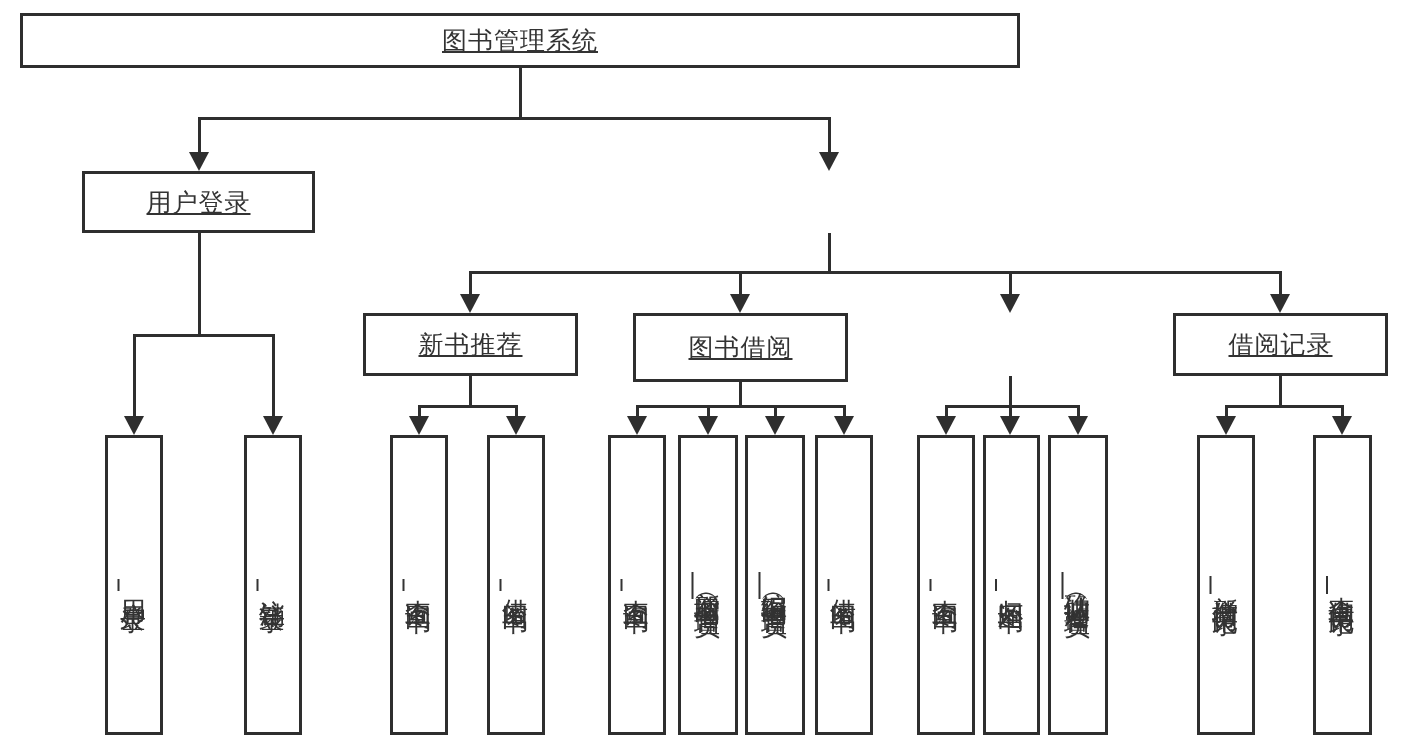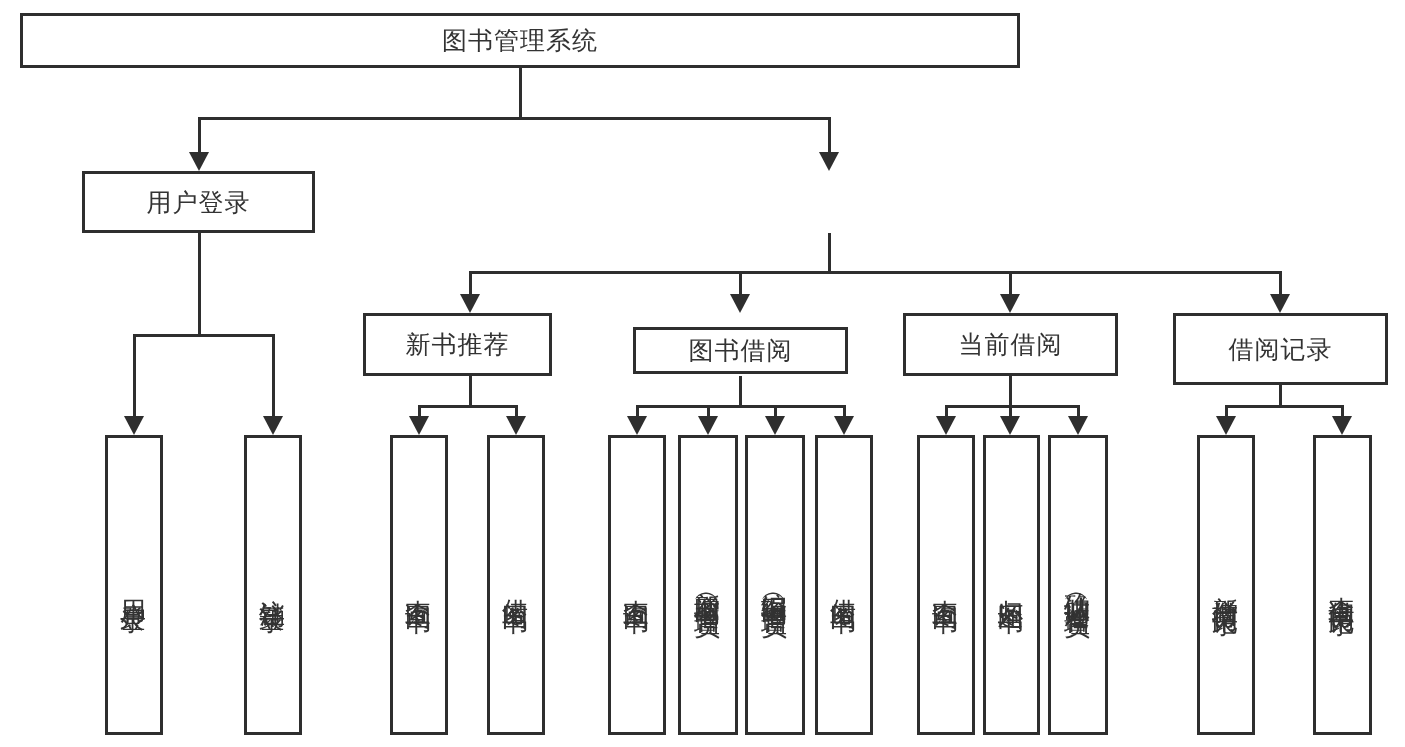--- a/index.html
+++ b/index.html
@@ -26,20 +26,21 @@
     background:var(--box_bg);
     border:3px solid var(--line);
     color:var(--text);
     display:flex;
     align-items:center;
     justify-content:center;
     font-size:25px;
     letter-spacing:1px;
     text-align:center;
     white-space:nowrap;
+    text-decoration:underline;
   }
   .vbox{
     writing-mode:vertical-rl;
     text-orientation:mixed;
     font-size:26px;
     letter-spacing:3px;
     white-space:normal;
   }
   .seg-v{position:absolute;width:3px;background:var(--line);}
   .seg-h{position:absolute;height:3px;background:var(--line);}
@@ -121,24 +122,23 @@
   <div class="seg-h" style="left:1225px;top:405px;width:119px"></div>
   <div class="seg-v" style="left:1225px;top:405px;height:13px"></div>
   <div class="seg-v" style="left:1341px;top:405px;height:13px"></div>
   <div class="arrow" style="left:1216px;top:416px"></div>
   <div class="arrow" style="left:1332px;top:416px"></div>
 
   <div class="box" style="left:20px;top:13px;width:1000px;height:55px">图书管理系统</div>
 
   <div class="box" style="left:82px;top:171px;width:233px;height:62px">用户登录</div>
 
-  <div class="box" style="left:363px;top:313px;width:189px;height:63px">新书推荐</div>
-  <div class="box" style="left:633px;top:327px;width:215px;height:47px">图书借阅</div>
-  <div class="box" style="left:903px;top:313px;width:215px;height:63px">当前借阅</div>
-  <div class="box" style="left:1173px;top:313px;width:215px;height:72px">借阅记录</div>
+  <div class="box" style="left:363px;top:313px;width:215px;height:63px">新书推荐</div>
+  <div class="box" style="left:633px;top:313px;width:215px;height:69px">图书借阅</div>
+  <div class="box" style="left:1173px;top:313px;width:215px;height:63px">借阅记录</div>
 
   <div class="box vbox" style="left:105px;top:435px;width:58px;height:300px">用户登录</div>
   <div class="box vbox" style="left:244px;top:435px;width:58px;height:300px">注销登录</div>
 
   <div class="box vbox" style="left:390px;top:435px;width:58px;height:300px">查询图书</div>
   <div class="box vbox" style="left:487px;top:435px;width:58px;height:300px">借阅图书</div>
 
   <div class="box vbox" style="left:608px;top:435px;width:58px;height:300px">查询图书</div>
   <div class="box vbox" style="left:678px;top:435px;width:60px;height:300px">新增图书（管理员）</div>
   <div class="box vbox" style="left:745px;top:435px;width:60px;height:300px">编辑图书（管理员）</div>

